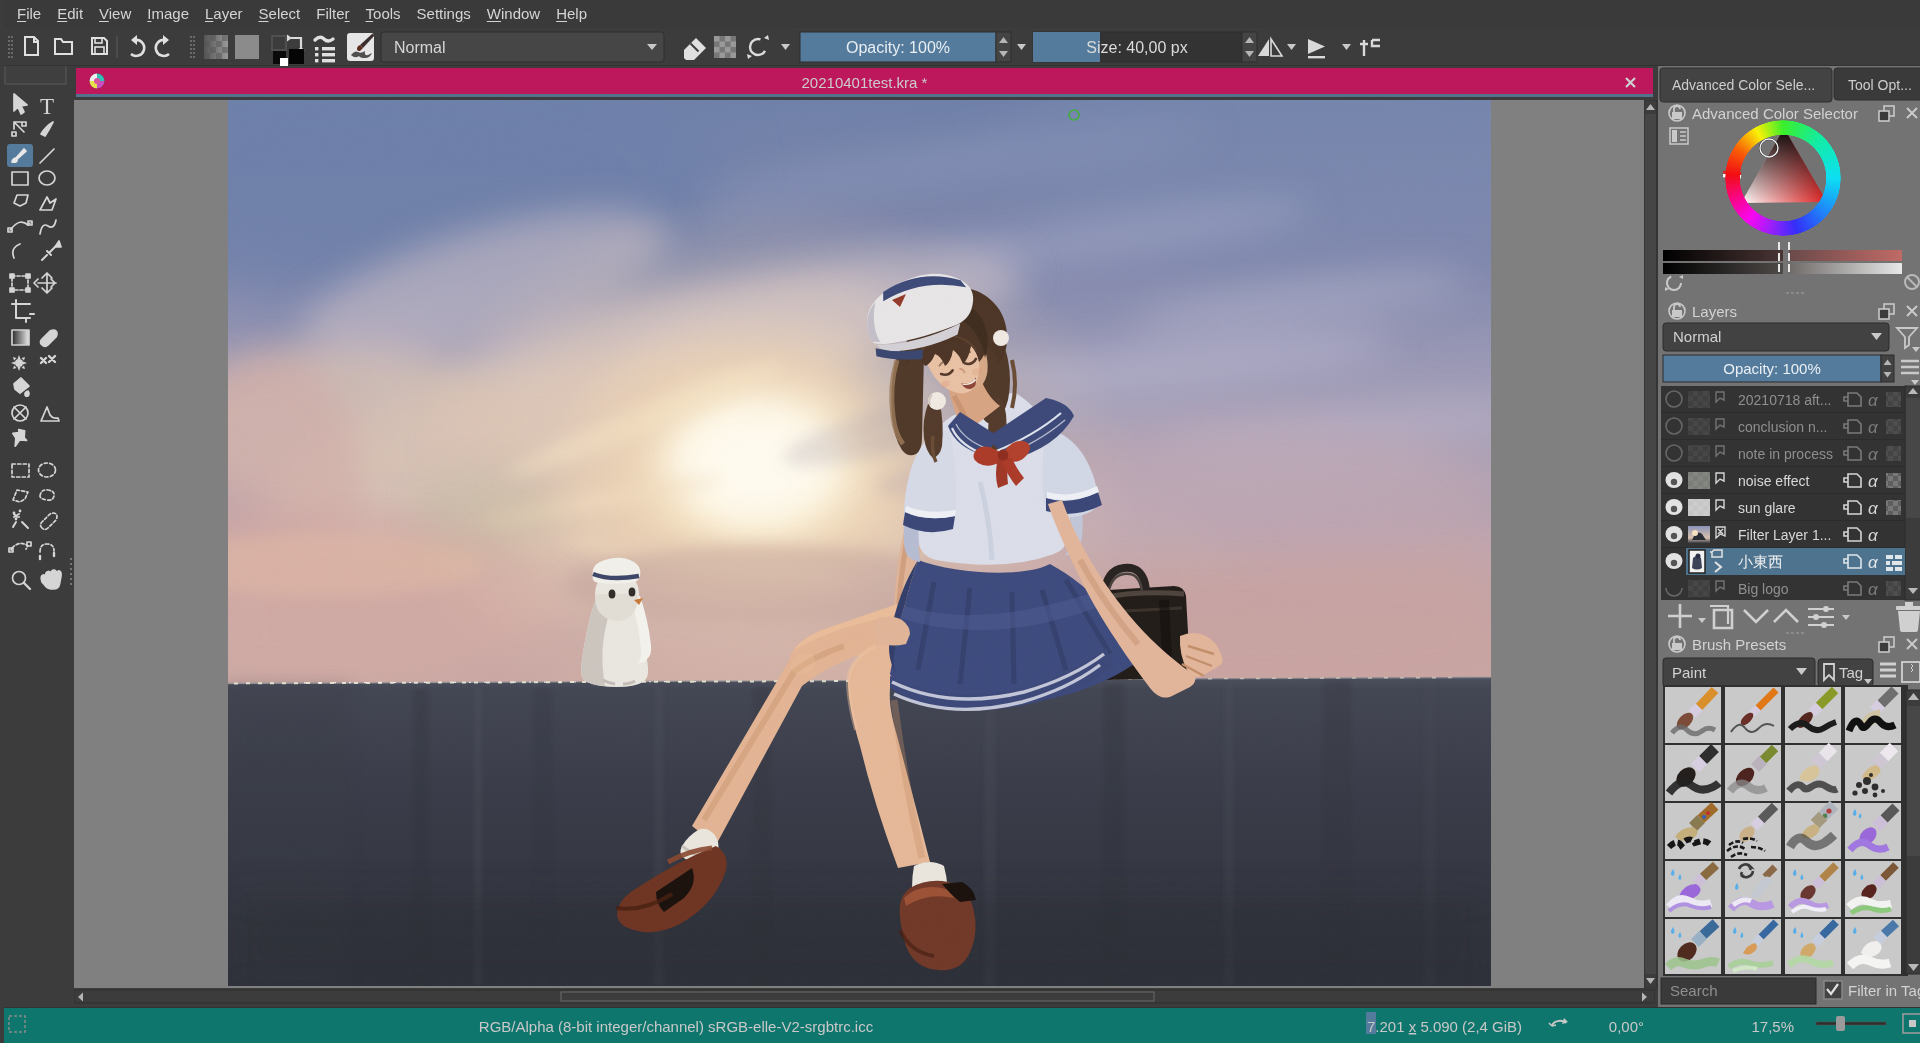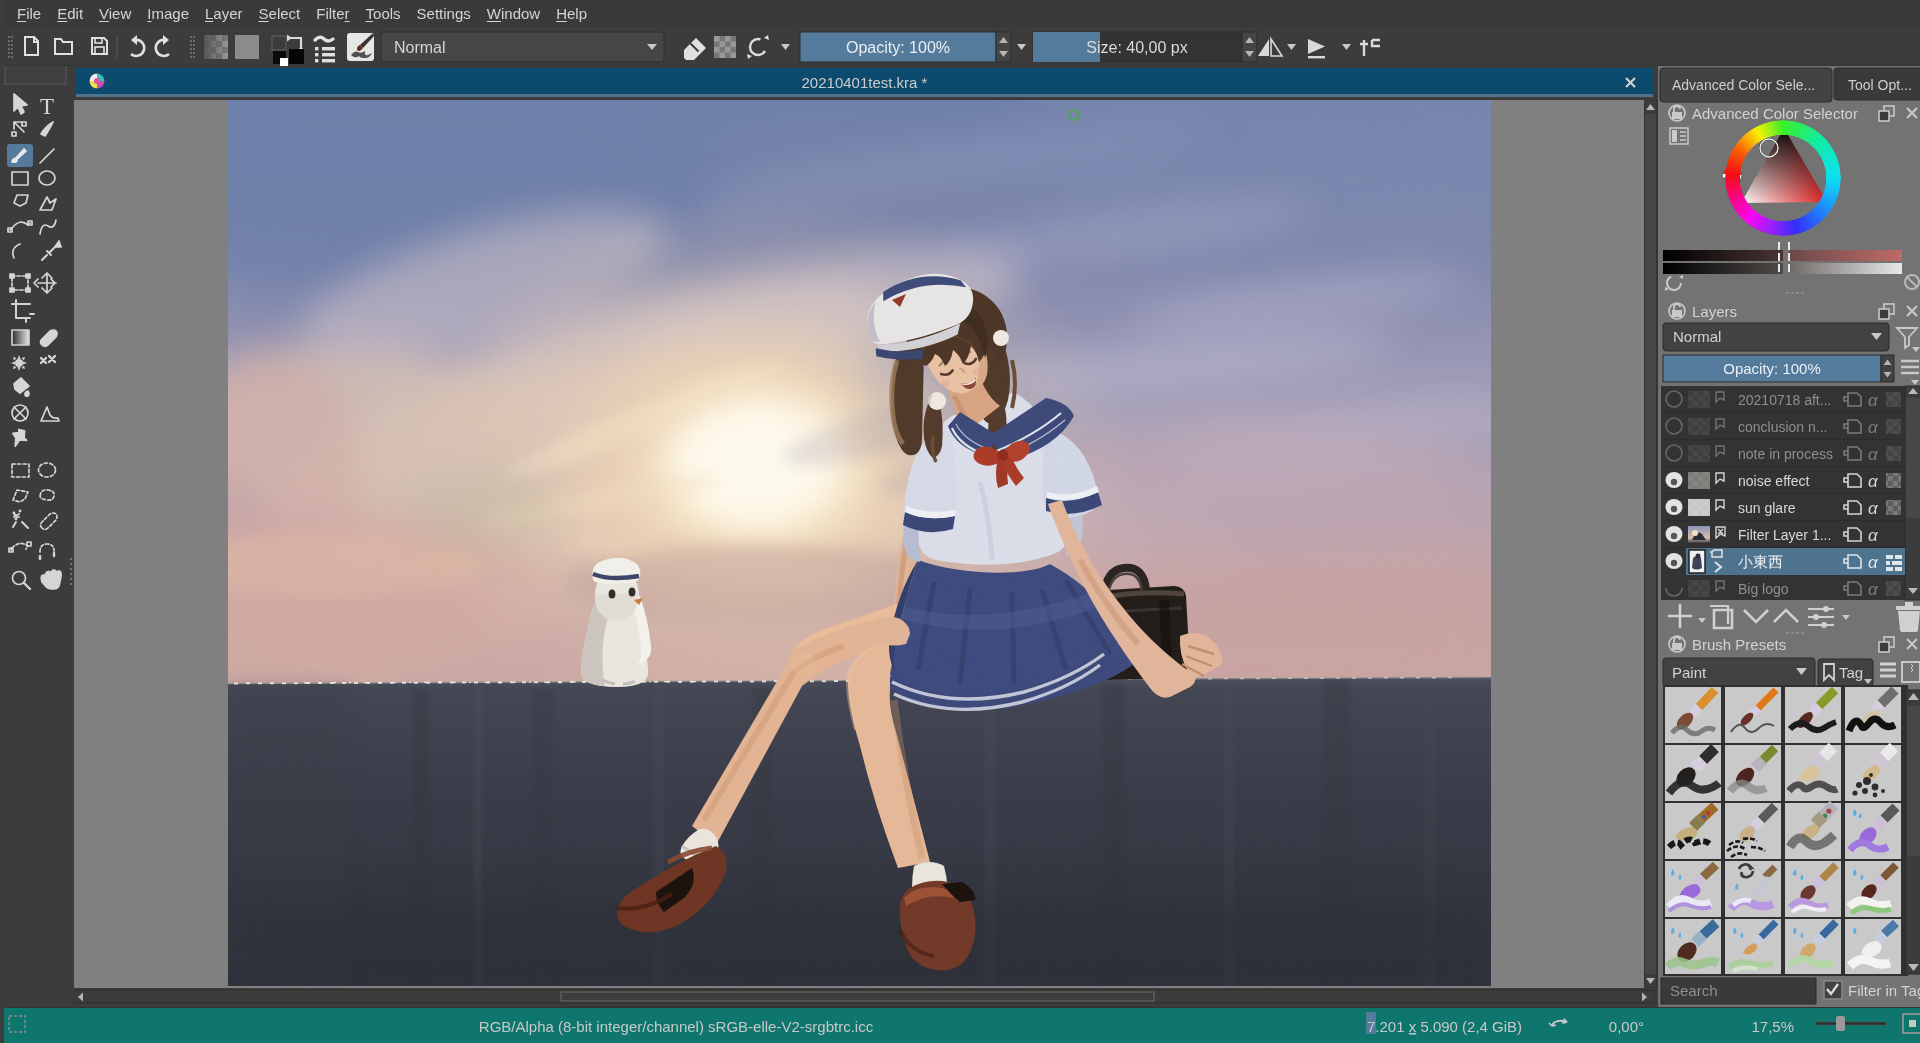--- a/index.html
+++ b/index.html
@@ -11,21 +11,21 @@
   #menubar { left:0; top:0; width:1920px; height:28px; background:#3a3a3a;
     color:#d4d4d4; font-size:15px; line-height:28px; }
   #menubar span.mi { display:inline-block; padding:0 8px; }
   #menubar u { text-decoration:underline; text-underline-offset:2px; }
   
   #toolbar { left:0; top:28px; width:1920px; height:38px; background:#3c3c3c; border-bottom:1px solid #333; }
   
   #toolbox { left:0; top:66px; width:70px; height:941px; background:#3c3c3c; }
   
   #tabbar { left:70px; top:66px; width:1581px; height:34px; background:#3c3c3c; }
-  #doctab { position:absolute; left:2px; top:2px; width:1577px; height:29px; background:#0c4a6e;
+  #doctab { position:absolute; left:2px; top:2px; width:1577px; height:29px; background:#be185d;
     border-bottom:3px solid #53728e; color:#cccccc; font-size:15px; text-align:center; line-height:29px; }
   #viewport { left:70px; top:100px; width:1570px; height:888px; background:#808080; overflow:hidden; }
   #hscroll { left:70px; top:988px; width:1581px; height:16px; background:#3c3c3c; }
   #vscroll { left:1640px; top:100px; width:14px; height:888px; background:#3c3c3c; }
   
   #dock { left:1654px; top:66px; width:266px; height:941px; background:#737373; }
   
   #statusbar { left:0; top:1007px; width:1920px; height:36px; background:#0f766e; border-top:1px solid #323232;
     color:#c8c8c8; font-size:15px; }
 </style>

